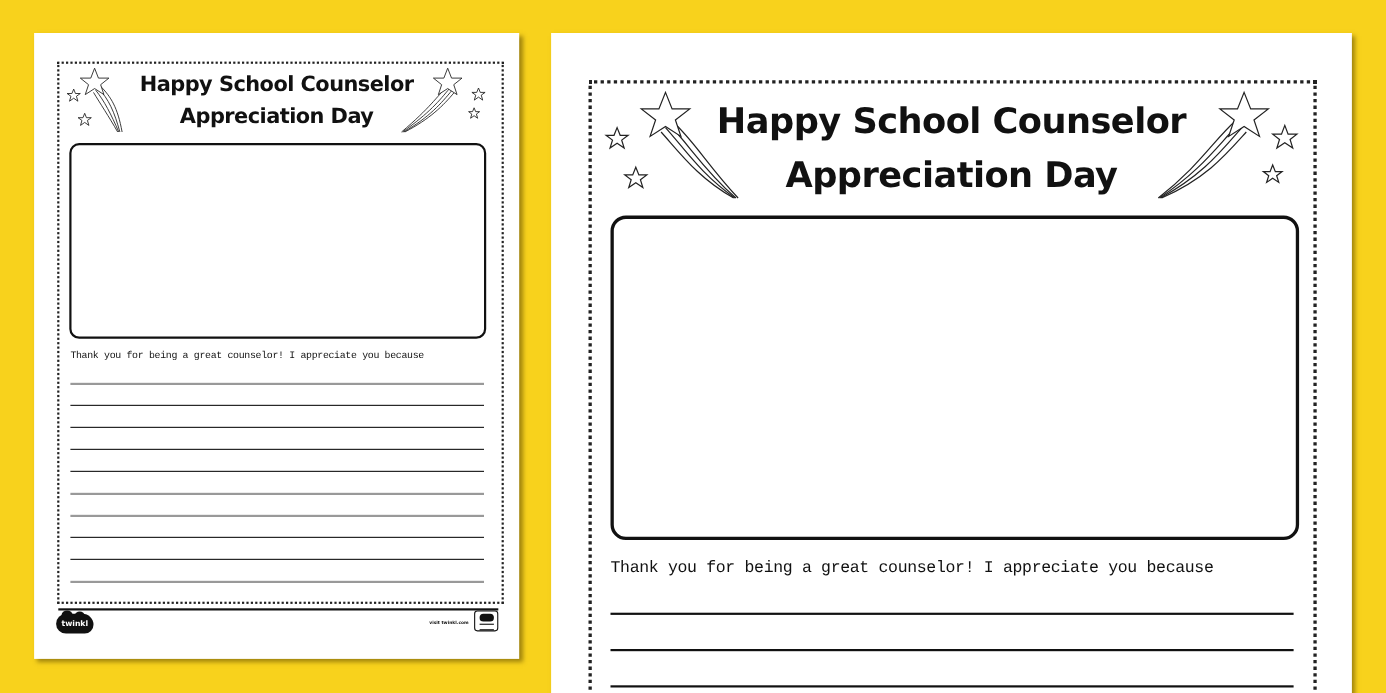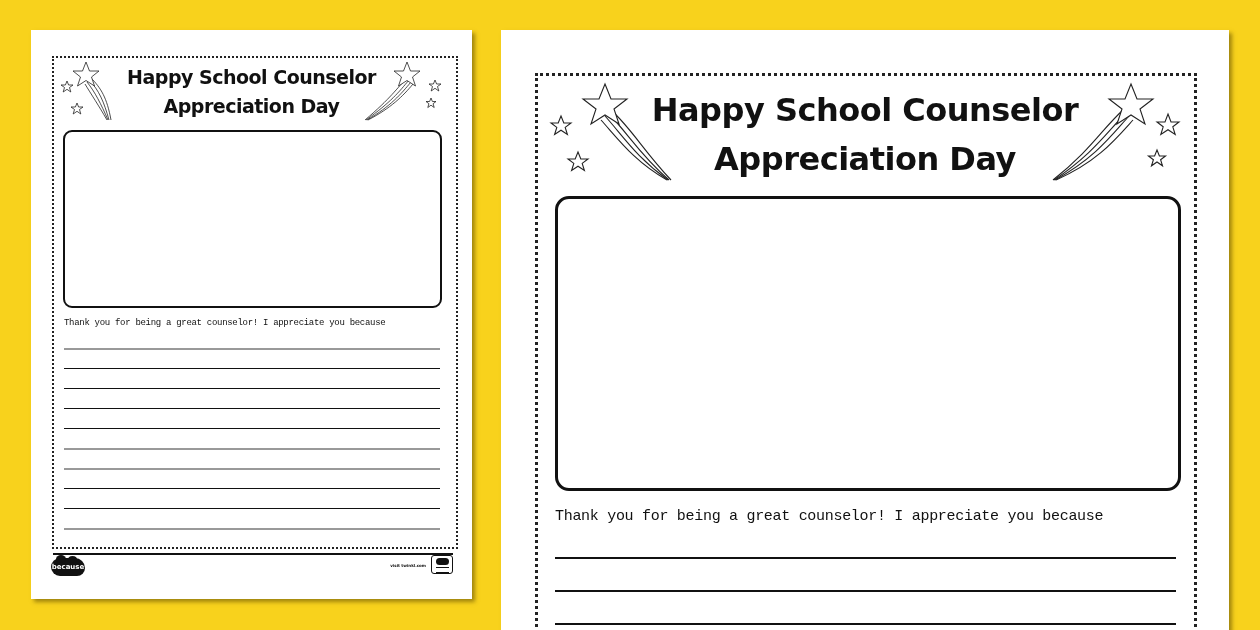--- a/index.html
+++ b/index.html
@@ -131,21 +131,21 @@
     <div class="writing-line" style="top:378px;"></div>
     <div class="writing-line" style="top:398px;"></div>
     <div class="writing-line grey" style="top:418px;"></div>
     <div class="writing-line grey" style="top:438px;"></div>
     <div class="writing-line" style="top:458px;"></div>
     <div class="writing-line" style="top:478px;"></div>
     <div class="writing-line grey" style="top:498px;"></div>
 
     <div class="footer-rule"></div>
     <div class="twinkl-logo">
-      <span>because</span>
+      <span>twinkl</span>
     </div>
     <div class="footer-url">visit twinkl.com</div>
     <div class="footer-badge"></div>
   </div>
 
   <div class="page page-right">
     <div class="dotted-frame"></div>
 
     <svg class="art" style="left:42px;top:48px;" width="135" height="115" viewBox="0 0 135 115">
       <g fill="none" stroke="#222" stroke-width="1.1">

